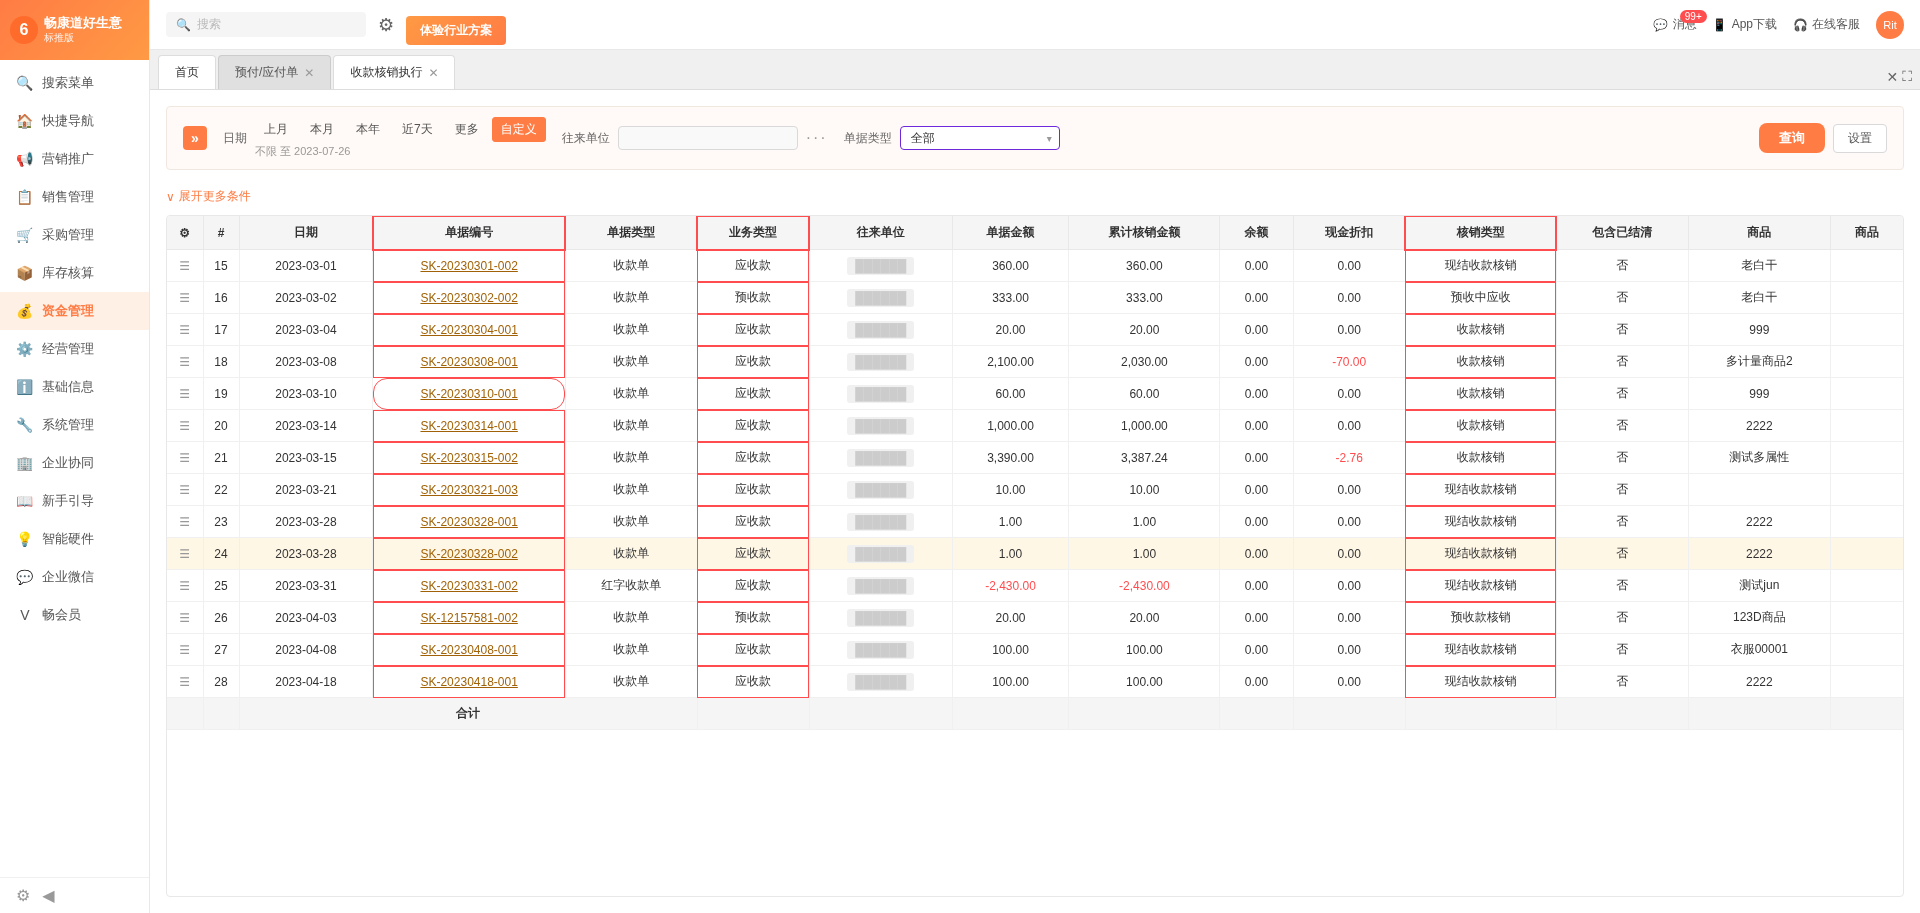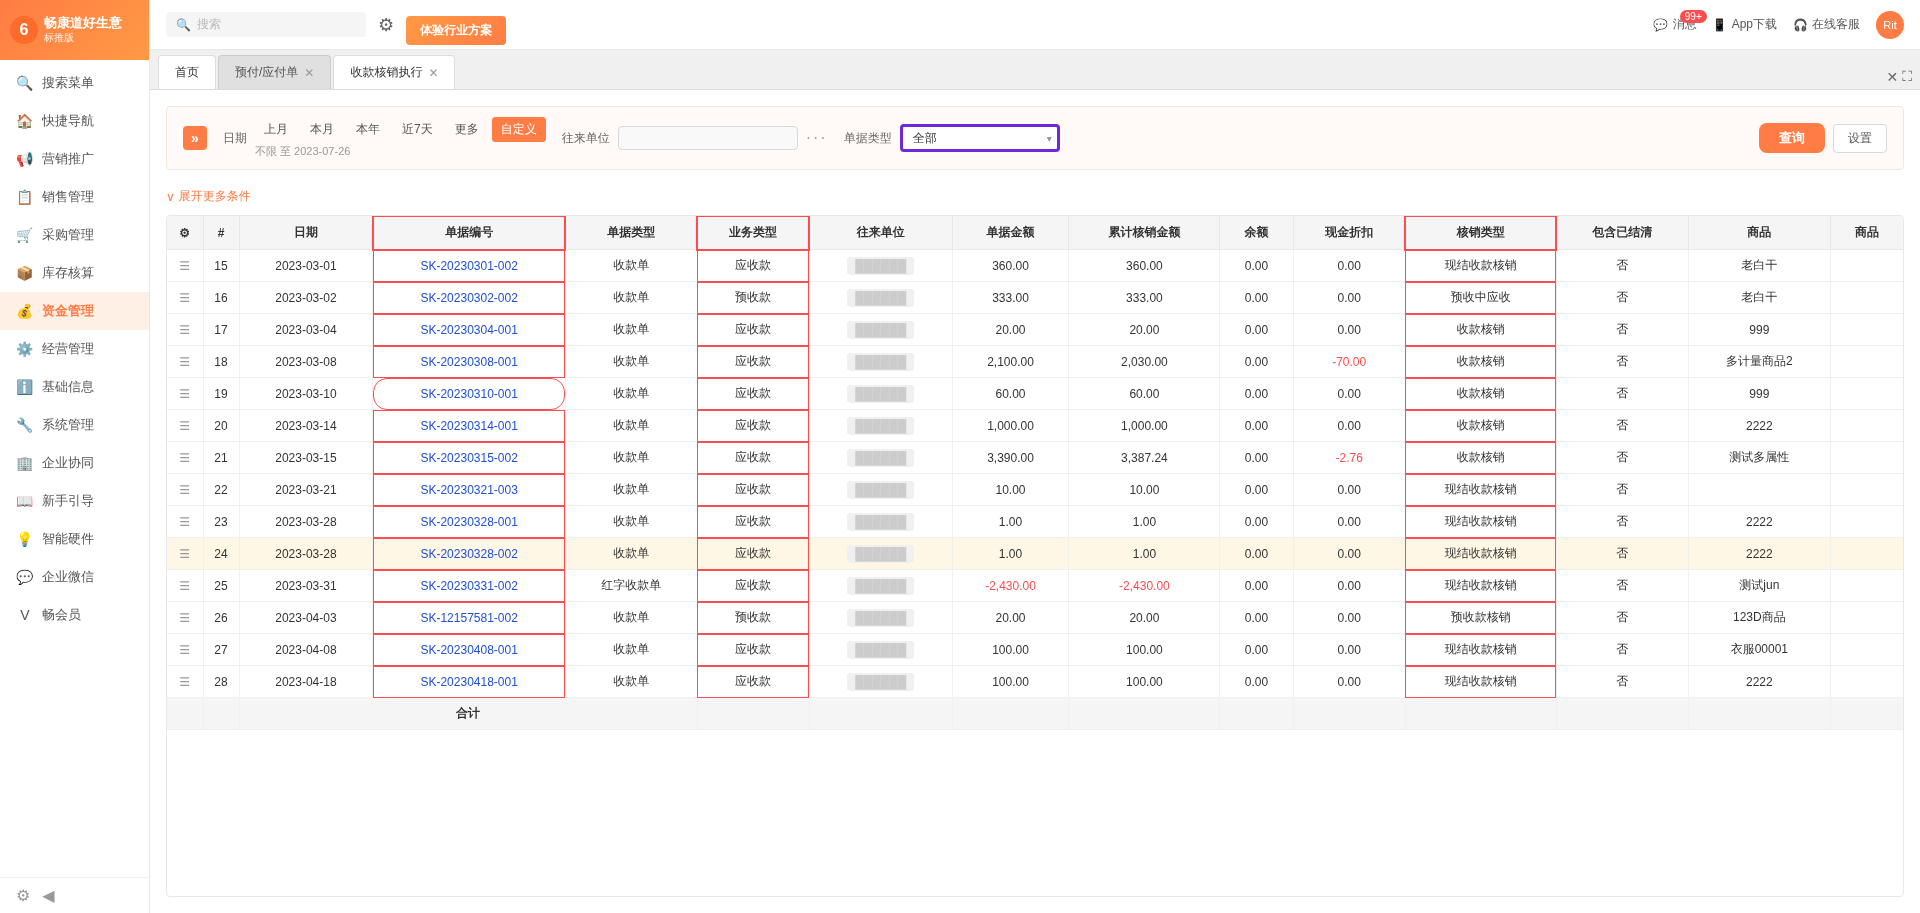--- a/index.html
+++ b/index.html
@@ -146,21 +146,21 @@
     .date-btn.custom {
       background: #ff7c44; color: #fff; border-color: #ff7c44; border-radius: 3px;
     }
     .filter-date-sub { color: #999; font-size: 11px; margin-top: 2px; }
     .filter-input {
       border: 1px solid #d9d9d9; border-radius: 4px;
       padding: 4px 10px; font-size: 12px; min-width: 180px; color: #333;
       background: #fff;
     }
     .filter-select {
-      border: 3px solid #6d28d9; border-radius: 4px;
+      border: 1px solid #6d28d9; border-radius: 4px;
       padding: 4px 24px 4px 10px; font-size: 12px; min-width: 160px;
       background: #fff; color: #333; appearance: none; cursor: pointer;
     }
     .filter-select-wrap { position: relative; }
     .filter-select-arrow { position: absolute; right: 8px; top: 50%; transform: translateY(-50%); color: #999; font-size: 10px; pointer-events: none; }
     .filter-query-btn {
       background: #ff7c44; color: #fff; border: none; border-radius: 8px;
       padding: 6px 20px; font-size: 13px; font-weight: bold; cursor: pointer;
     }
     .filter-set-btn {
@@ -181,21 +181,21 @@
       padding: 8px 10px; text-align: center; font-weight: bold; color: #333;
       border-bottom: 1px solid #e8e8e8; border-right: 1px solid #e8e8e8;
       white-space: nowrap; position: sticky; top: 0; background: #f5f5f5; z-index: 1;
     }
     th:last-child, td:last-child { border-right: none; }
     td {
       padding: 7px 10px; text-align: center; border-bottom: 1px solid #f0f0f0;
       border-right: 1px solid #f0f0f0; color: #333; white-space: nowrap;
     }
     tr.highlighted td { background: #fff7e6; }
-    .link-cell { color: #1d4ed8; cursor: pointer; }
+    .link-cell { color: #a16207; cursor: pointer; text-decoration: underline; }
     .negative { color: #ff4d4f; }
     .gear-col { color: #999; cursor: pointer; }
     .tfoot-row td { background: #f5f5f5; font-weight: bold; }
 
     
     ::-webkit-scrollbar { width: 6px; height: 6px; }
     ::-webkit-scrollbar-thumb { background: #ccc; border-radius: 3px; }
     ::-webkit-scrollbar-track { background: #f5f5f5; }
     .filter-date-col { display: flex; flex-direction: column; }
   </style>

